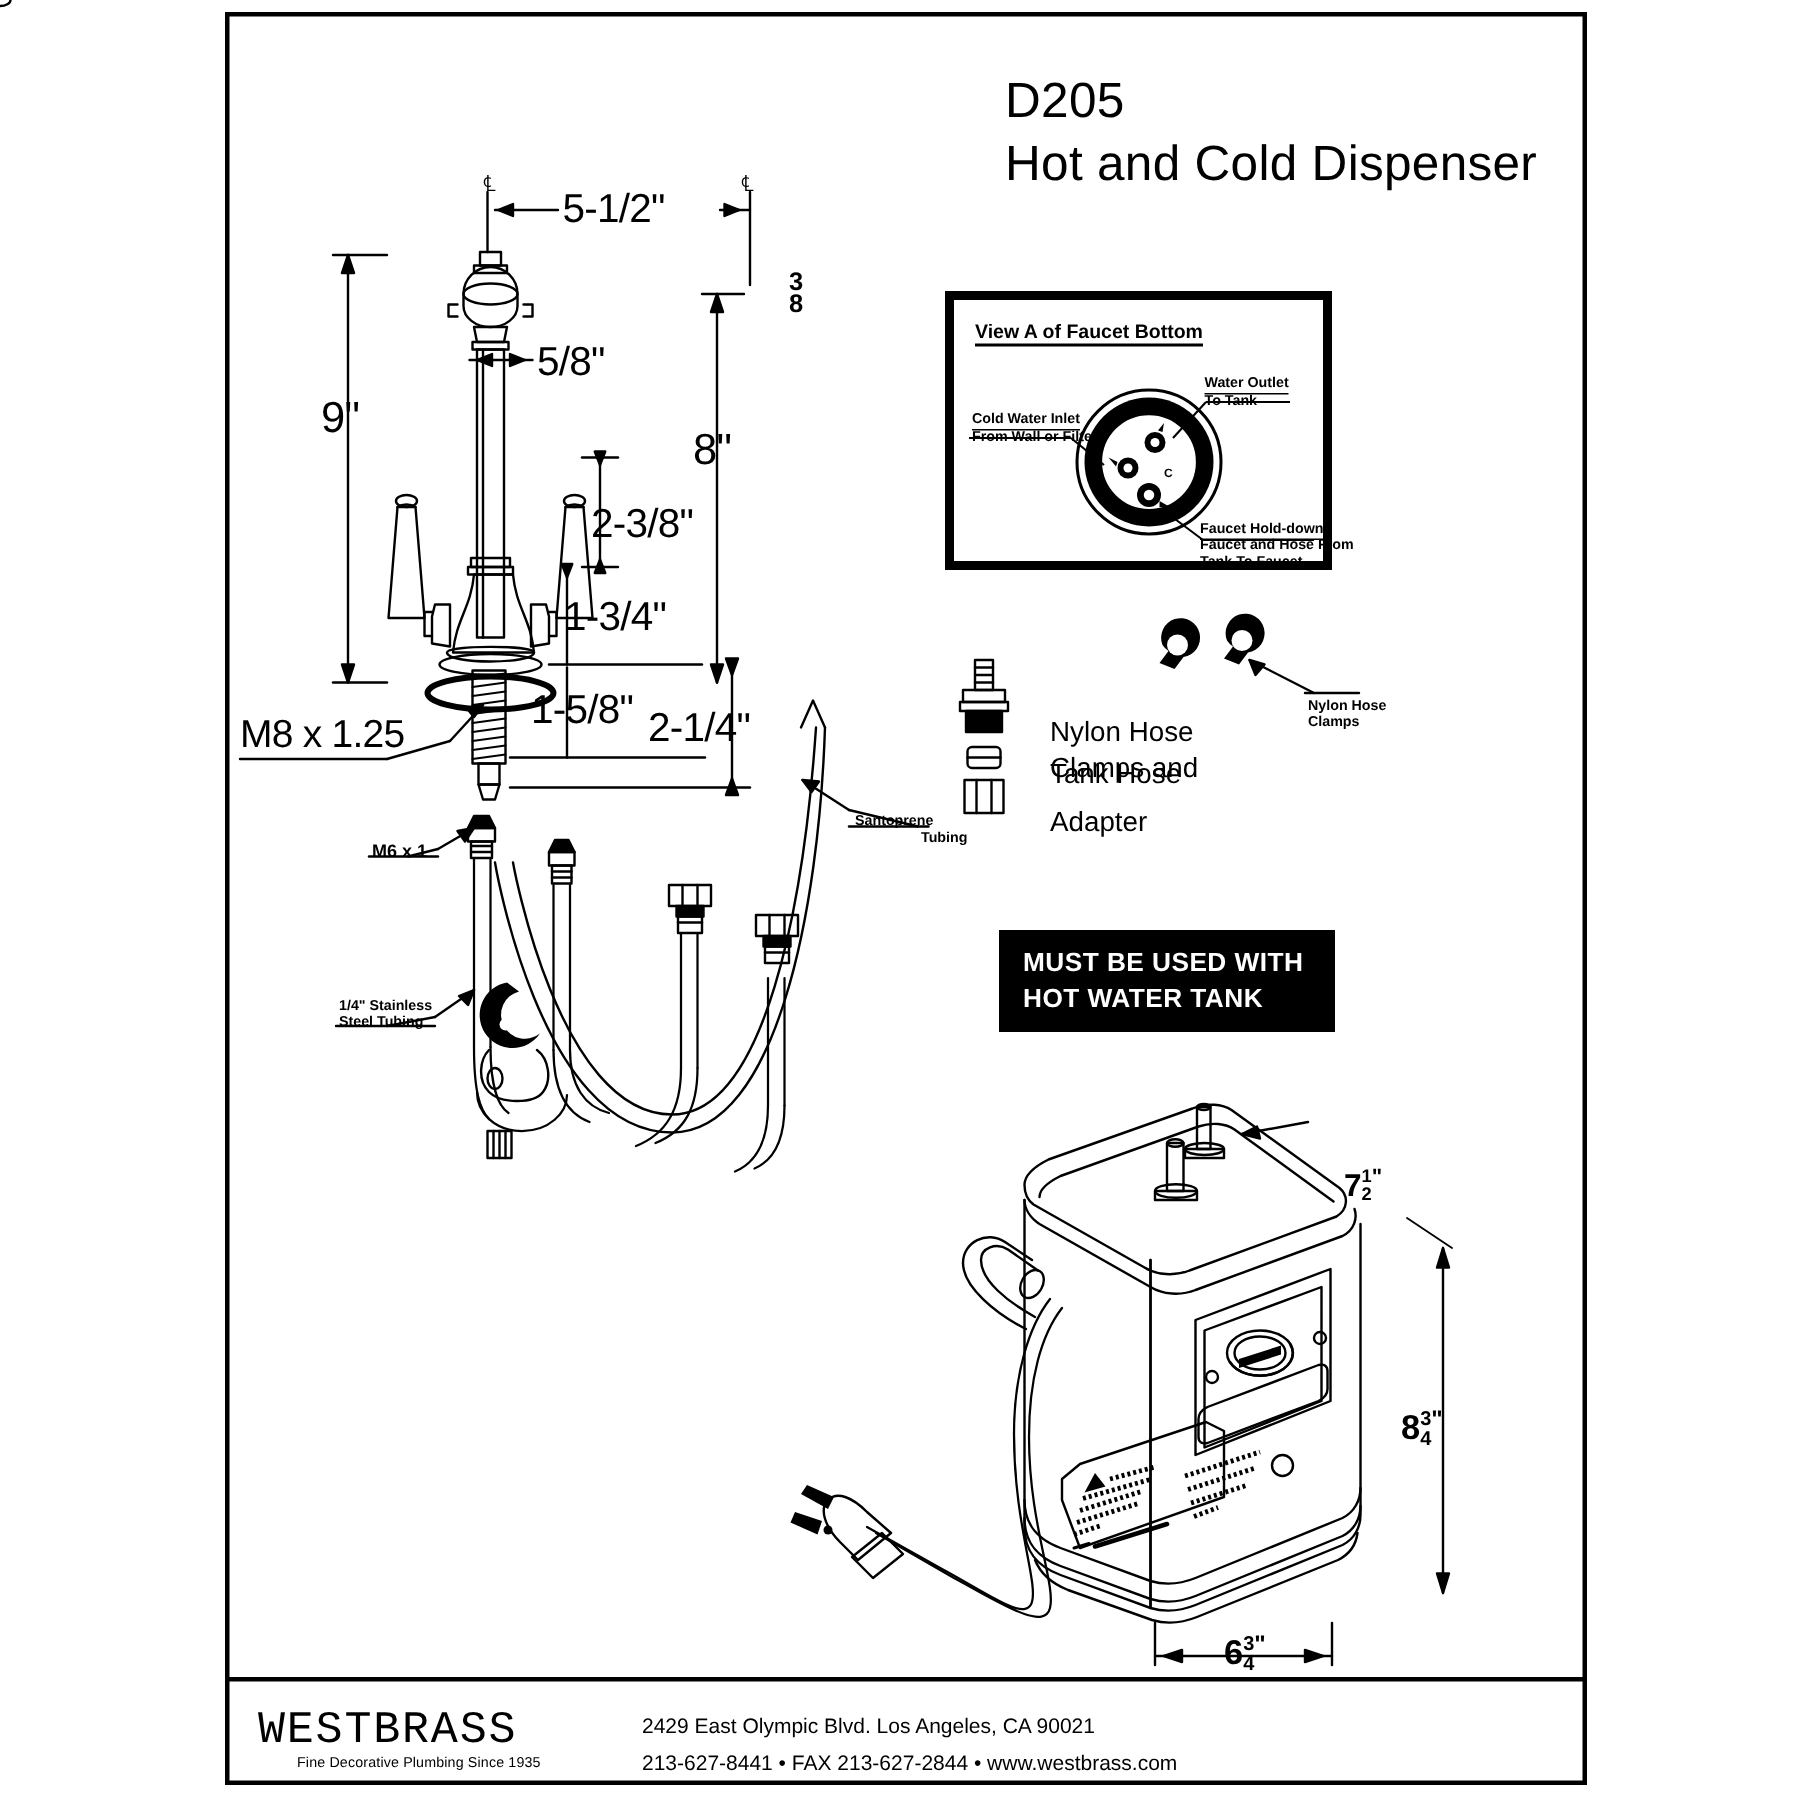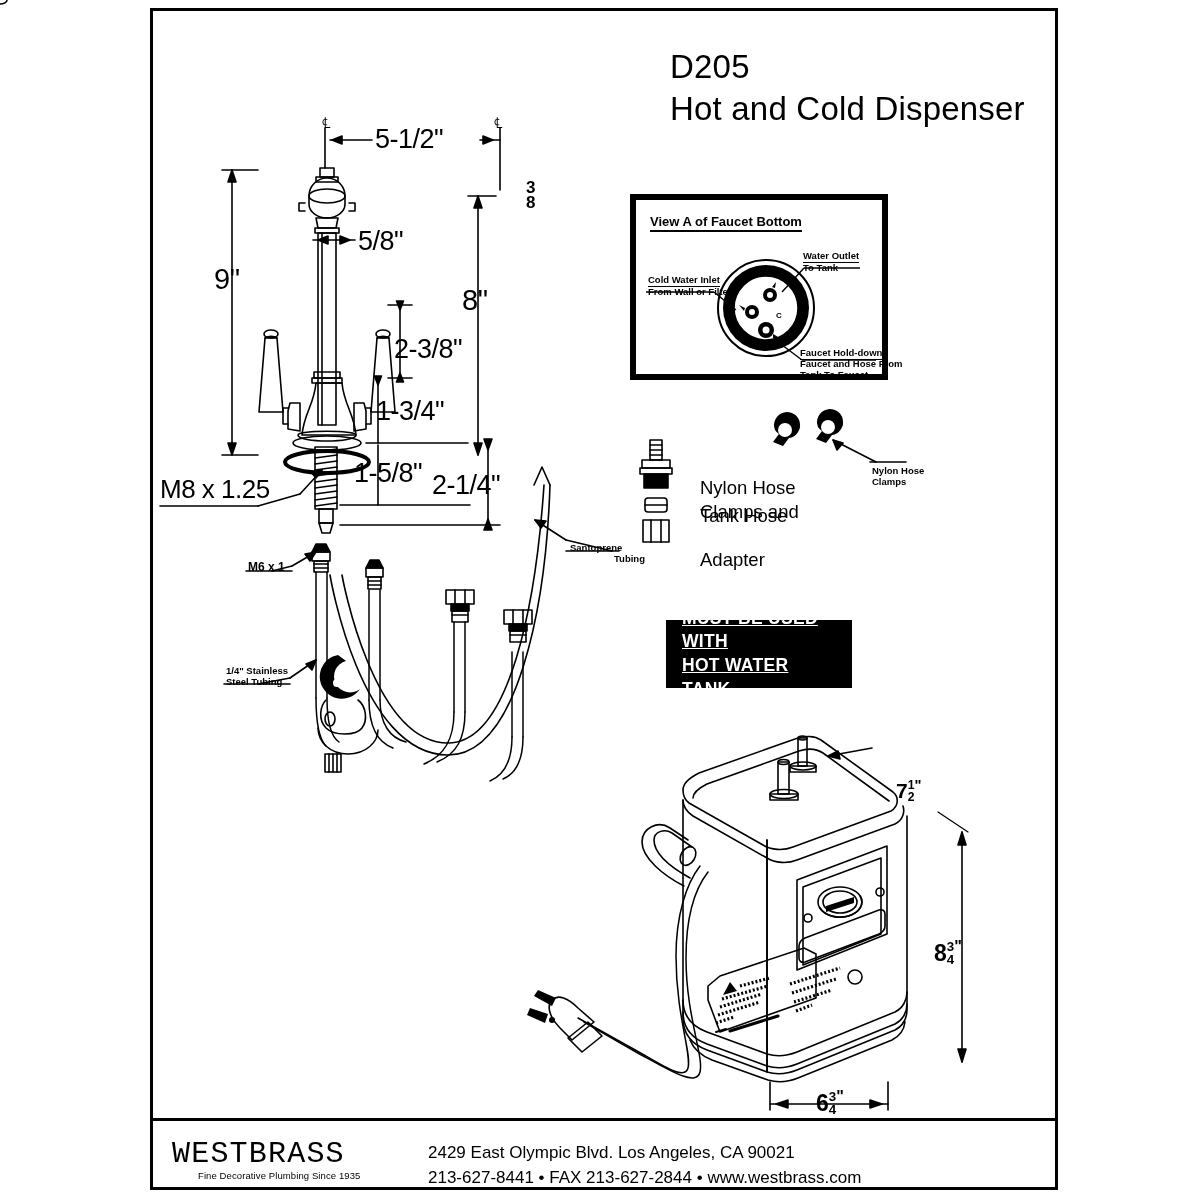--- a/index.html
+++ b/index.html
@@ -35,21 +35,21 @@
 
   
   .callout{font-size:18.5px;line-height:1.28;}
 
   
   .footerline{position:absolute;left:150px;top:1118px;width:908px;height:0;
               border-top:3px solid #000;}
   .brand{position:absolute;font-family:Liberation Mono, monospace;
          font-size:30px;letter-spacing:1.2px;}
   .brandsub{position:absolute;font-size:9.5px;font-weight:normal;letter-spacing:.1px;}
-  .addr{position:absolute;font-size:17px;line-height:1.5;}
+  .addr{position:absolute;font-size:14px;line-height:1.5;}
 
   
   .frac{display:inline-block;vertical-align:-0.25em;text-align:center;
         font-size:.58em;line-height:.95;font-weight:bold;}
   .frac .n{display:block;}
   .frac .d{display:block;border-top:0px solid #000;}
 
   svg{display:block;}
   .svgfull{position:absolute;left:0;top:0;}
 </style>
@@ -420,26 +420,26 @@
     <div class="t tiny" style="left:164px;top:148px;border-bottom:1.3px solid #000;">Faucet Hold-down</div>
     <div class="t tiny" style="left:164px;top:159px;">Faucet and Hose From</div>
     <div class="t tiny" style="left:164px;top:170px;">Tank To Faucet</div>
 
     <div class="t" style="left:140px;top:112px;font-size:8px;font-weight:bold;">C</div>
   </div>
 
   <div class="t callout" style="left:700px;top:476px;">Nylon Hose</div>
   <div class="t callout" style="left:700px;top:500px;">Clamps and</div>
   <div class="t callout" style="left:700px;top:504px;">Tank Hose</div>
-  <div class="t callout" style="left:700px;top:548px;">Adapter</div>
+  <div class="t callout" style="left:700px;top:536px;">Adapter</div>
 
   <div class="t tiny" style="left:872px;top:466px;">Nylon Hose</div>
   <div class="t tiny" style="left:872px;top:477px;">Clamps</div>
 
-  <div class="warn" style="left:666px;top:620px;width:186px;height:68px;text-decoration:underline;">
+  <div class="warn" style="left:666px;top:620px;width:224px;height:68px;">
     <span>MUST BE USED WITH</span>
     <span>HOT WATER TANK</span>
   </div>
 
   <div class="t" style="left:896px;top:778px;font-size:21px;font-weight:bold;">
     <span>7</span><span class="frac"><span class="n">1</span><span class="d">2</span></span><span style="font-size:.7em;vertical-align:super;">"</span>
   </div>
 
   <div class="t" style="left:934px;top:938px;font-size:23px;font-weight:bold;">
     <span>8</span><span class="frac"><span class="n">3</span><span class="d">4</span></span><span style="font-size:.7em;vertical-align:super;">"</span>

